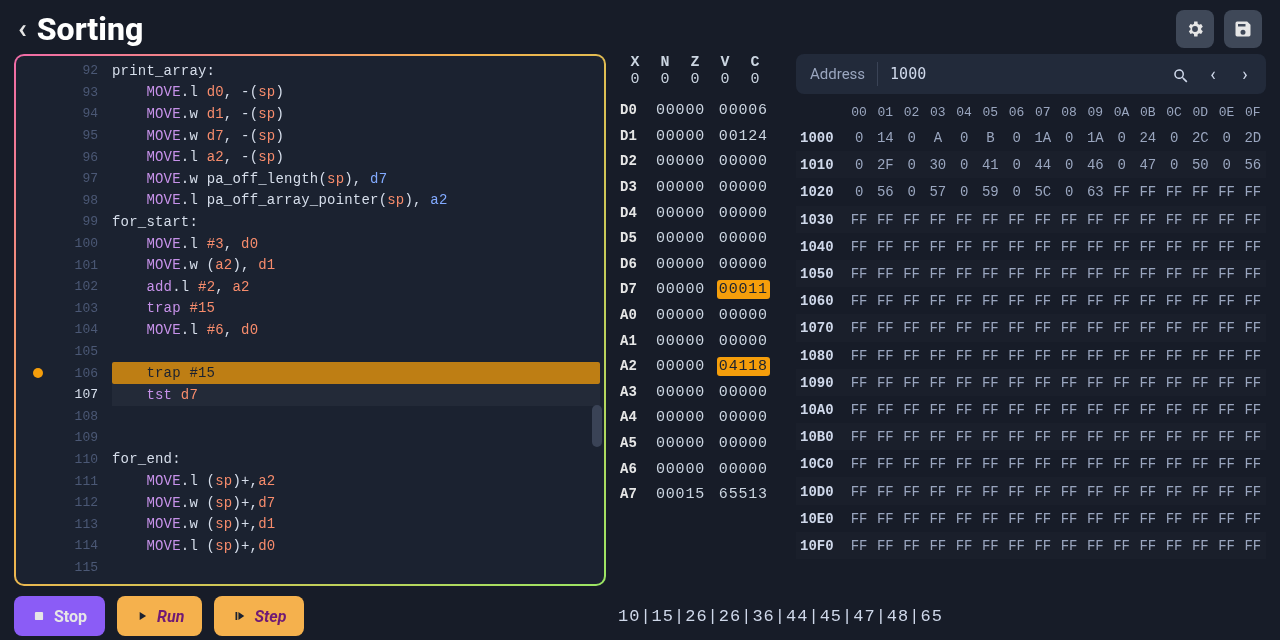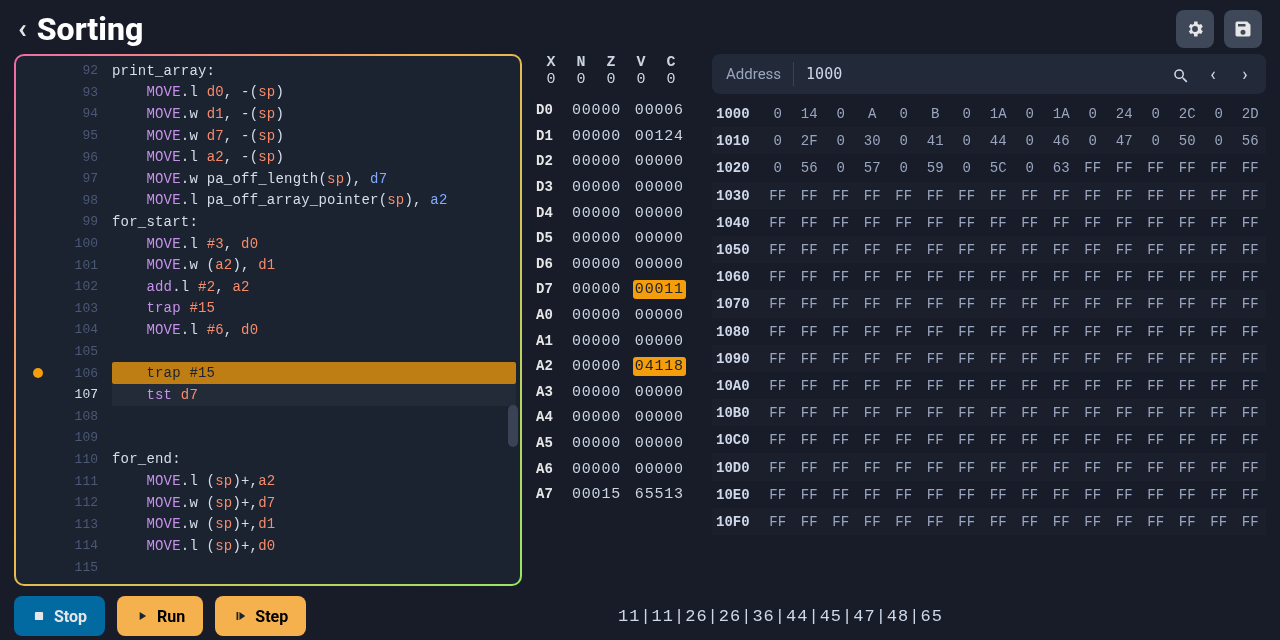--- a/index.html
+++ b/index.html
@@ -12,21 +12,21 @@
   .back-chevron { font-size: 28px; font-weight: 700; color:#e6e6e6; cursor:pointer; line-height:1; }
   .title { font-size: 32px; font-weight: 800; color:#ffffff; }
   .header-right { display:flex; gap:10px; }
   .icon-btn { width:38px; height:38px; background:#3f4858; border-radius:8px; display:flex; align-items:center; justify-content:center; cursor:pointer; color:#e6e6e6; }
   .icon-btn svg { width:20px; height:20px; fill:#e6e6e6; }
 
   
   .main { display:flex; padding: 0 14px; gap: 14px; height: 532px; }
 
   
-  .editor-wrap { position:relative; width: 508px; border-radius: 10px; padding: 2px; background: linear-gradient(135deg, #f06ba8 0%, #f5b14d 40%, #9be564 100%); }
+  .editor-wrap { position:relative; width: 592px; border-radius: 10px; padding: 2px; background: linear-gradient(135deg, #f06ba8 0%, #f5b14d 40%, #9be564 100%); }
   .editor { position:relative; width:100%; height:100%; background:#1b2230; border-radius:8px; overflow:hidden; }
   .editor-scroll { position:relative; padding-top:4px; }
   .code-line { position:relative; display:flex; align-items:center; height:21.6px; font-size:14px; }
   .bp-gutter { width:44px; display:flex; justify-content:center; align-items:center; }
   .bp-dot { width:10px; height:10px; border-radius:50%; background:#f59e0b; }
   .ln-gutter { width:52px; text-align:right; padding-right:14px; color:#4b5875; font-size:13px; }
   .code-content { position:relative; flex:1; white-space:pre; letter-spacing:0.2px; z-index:2; }
   .line-highlight { position:absolute; left:96px; right:4px; top:0; bottom:0; background:rgba(245,158,11,0.75); border-radius:2px; z-index:1; }
   .cursor-line .ln-gutter { color:#d6deeb; }
   .cursor-line .code-line-bg { position:absolute; left:96px; right:4px; top:0; bottom:0; background:rgba(255,255,255,0.04); z-index:0; }
@@ -72,23 +72,23 @@
   .mem-row:nth-child(even){ background: rgba(255,255,255,0.015);}
   .mem-header { height:24px; }
   .mem-addr { font-weight:700; text-align:left; padding-left:4px; font-size:14px; color:#cfd8ea; }
   .mem-cell, .mem-col { text-align:center; }
   .mem-col { color:#9aa6bf; font-size:13px; }
 
   
   .footer { display:flex; align-items:center; padding: 10px 14px 0 14px; gap:12px; }
   .btn { display:flex; align-items:center; gap:8px; height:40px; padding:0 18px; border-radius:8px; font-weight:700; font-size:16px; cursor:pointer; }
   .btn svg { width:14px; height:14px; }
-  .btn-stop { background:#0369a1; color:#e6e6e6; }
+  .btn-stop { background:#8b5cf6; color:#e6e6e6; }
   .btn-stop svg { fill:#e6e6e6; }
-  .btn-run, .btn-step { background:#f5b14d; color:#000000; }
+  .btn-run, .btn-step { background:#f5b14d; color:#701a75;font-style:italic; }
   .btn-run svg, .btn-step svg { fill:#1b2230; }
   .output { margin-left: auto; width: 648px; color:#cfd8ea; font-size:17px; letter-spacing:1px; }
 </style>
 </head>
 <body>
 
 <div class="header">
   <div class="header-left">
     <span class="back-chevron">‹</span>
     <span class="title">Sorting</span>
@@ -295,20 +295,39 @@
       <input class="addr-input" value="1000" style="">
       <div class="mem-nav">
         <span><svg viewBox="0 0 24 24">
               <path d="M15.5 14h-.8l-.3-.3a6.5 6.5 0 10-.7.7l.3.3v.8l5 5 1.5-1.5zm-6 0A4.5 4.5 0 1114 9.5 4.5 4.5 0 019.5 14z"></path>
             </svg></span>
         <span>‹</span>
         <span>›</span>
       </div>
     </div>
     <div class="mem-grid mono">
+      <div class="mem-header" id="mem-header">
+          <div class="mem-addr"></div>
+          <div class="mem-col">00</div>
+          <div class="mem-col">01</div>
+          <div class="mem-col">02</div>
+          <div class="mem-col">03</div>
+          <div class="mem-col">04</div>
+          <div class="mem-col">05</div>
+          <div class="mem-col">06</div>
+          <div class="mem-col">07</div>
+          <div class="mem-col">08</div>
+          <div class="mem-col">09</div>
+          <div class="mem-col">0A</div>
+          <div class="mem-col">0B</div>
+          <div class="mem-col">0C</div>
+          <div class="mem-col">0D</div>
+          <div class="mem-col">0E</div>
+          <div class="mem-col">0F</div>
+        </div>
       <div id="mem-rows">
           <div class="mem-row">
             <div class="mem-addr">1000</div>
             <div class="mem-cell">0</div>
             <div class="mem-cell">14</div>
             <div class="mem-cell">0</div>
             <div class="mem-cell">A</div>
             <div class="mem-cell">0</div>
             <div class="mem-cell">B</div>
             <div class="mem-cell">0</div>
@@ -624,14 +643,14 @@
         <path d="M8 5v14l11-7z"></path>
       </svg>
     <span>Run</span>
   </div>
   <div class="btn btn-step">
     <svg viewBox="0 0 24 24">
         <path d="M6 5h3v14H6zM11 5v14l10-7z"></path>
       </svg>
     <span>Step</span>
   </div>
-  <div class="output mono">11|11|26|26|36|44|45|47|48|65</div>
+  <div class="output mono">10|15|26|26|36|44|45|47|48|65</div>
 </div>
 
 </body></html>

